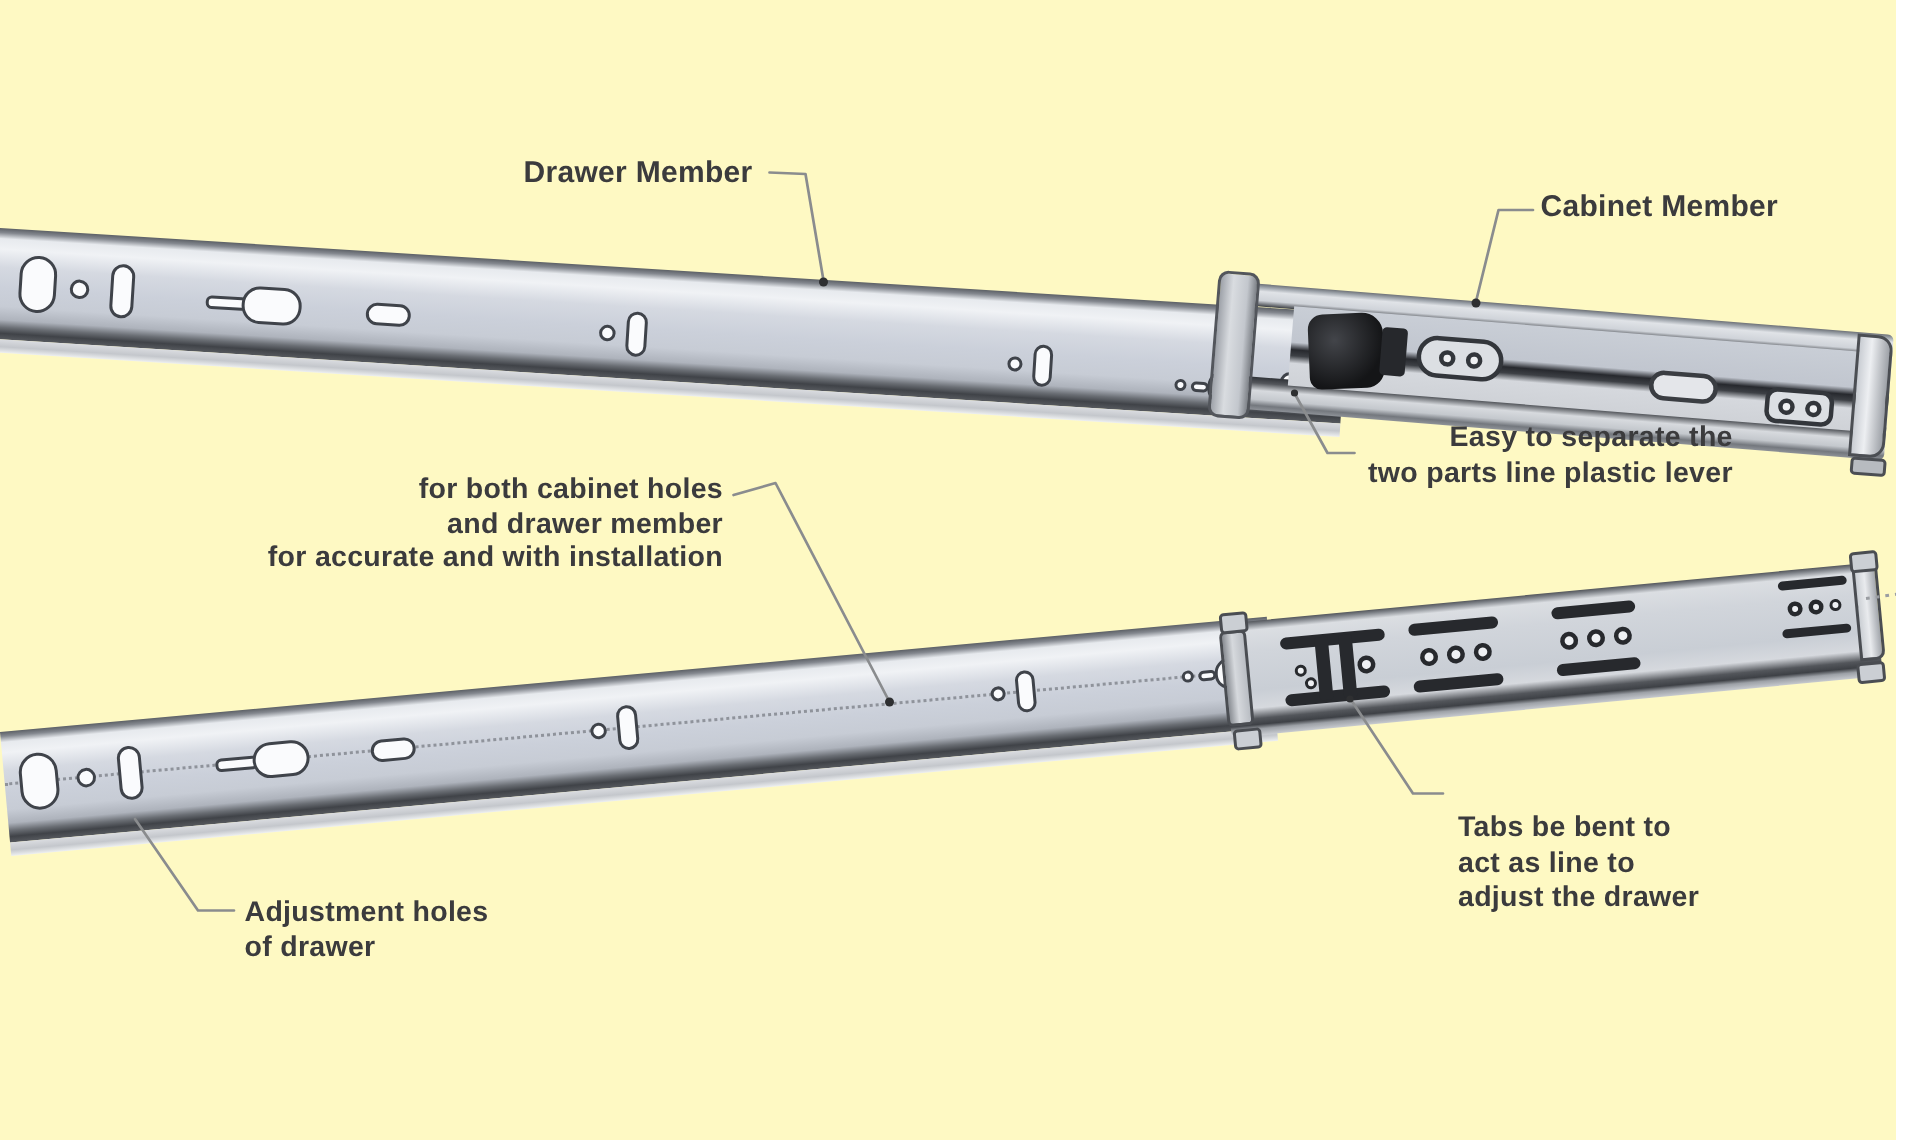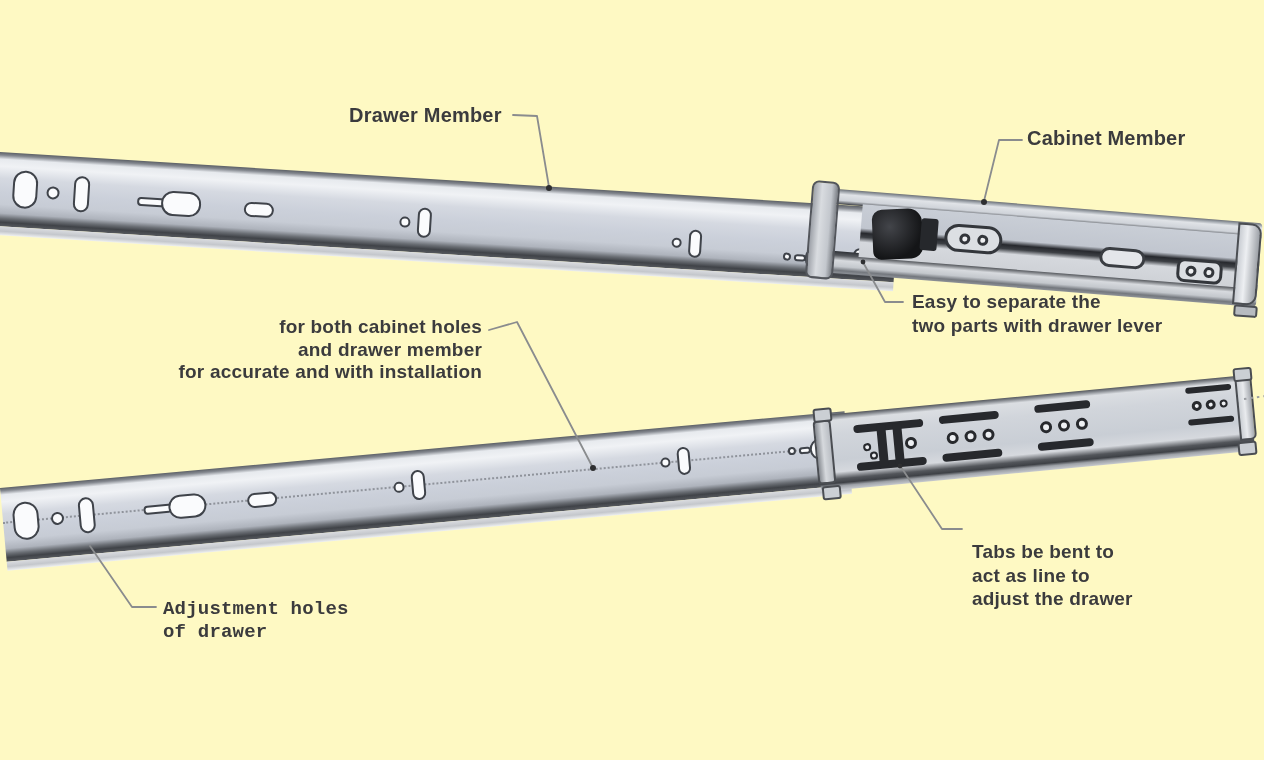--- a/index.html
+++ b/index.html
@@ -202,35 +202,35 @@
   </svg>
 
   <div class="label" style="left:349px;top:104px;font-size:20px;">
     <span>Drawer Member</span>
   </div>
 
   <div class="label" style="left:1027px;top:127px;font-size:20px;">
     <span>Cabinet Member</span>
   </div>
 
-  <div class="label" style="left:912px;top:290px;line-height:24px;">
+  <div class="label" style="left:912px;top:280px;line-height:24px;text-align:right;">
     <div>Easy to separate the</div>
-    <div>two parts with drawer lever</div>
+    <div>two parts line plastic lever</div>
   </div>
 
   <div class="label ra" style="left:155px;top:316px;width:327px;line-height:22.5px;">
     <div>for both cabinet holes</div>
     <div>and drawer member</div>
     <div>for accurate and with installation</div>
   </div>
 
   <div class="label" style="left:972px;top:540px;line-height:23.5px;">
     <div>Tabs be bent to</div>
     <div>act as line to</div>
     <div>adjust the drawer</div>
   </div>
 
-  <div class="label" style="left:163px;top:598px;line-height:22.5px;font-family:Liberation Mono, monospace;">
+  <div class="label" style="left:163px;top:598px;line-height:22.5px;">
     <div>Adjustment holes</div>
     <div>of drawer</div>
   </div>
 
 </div>
 
 </body></html>

